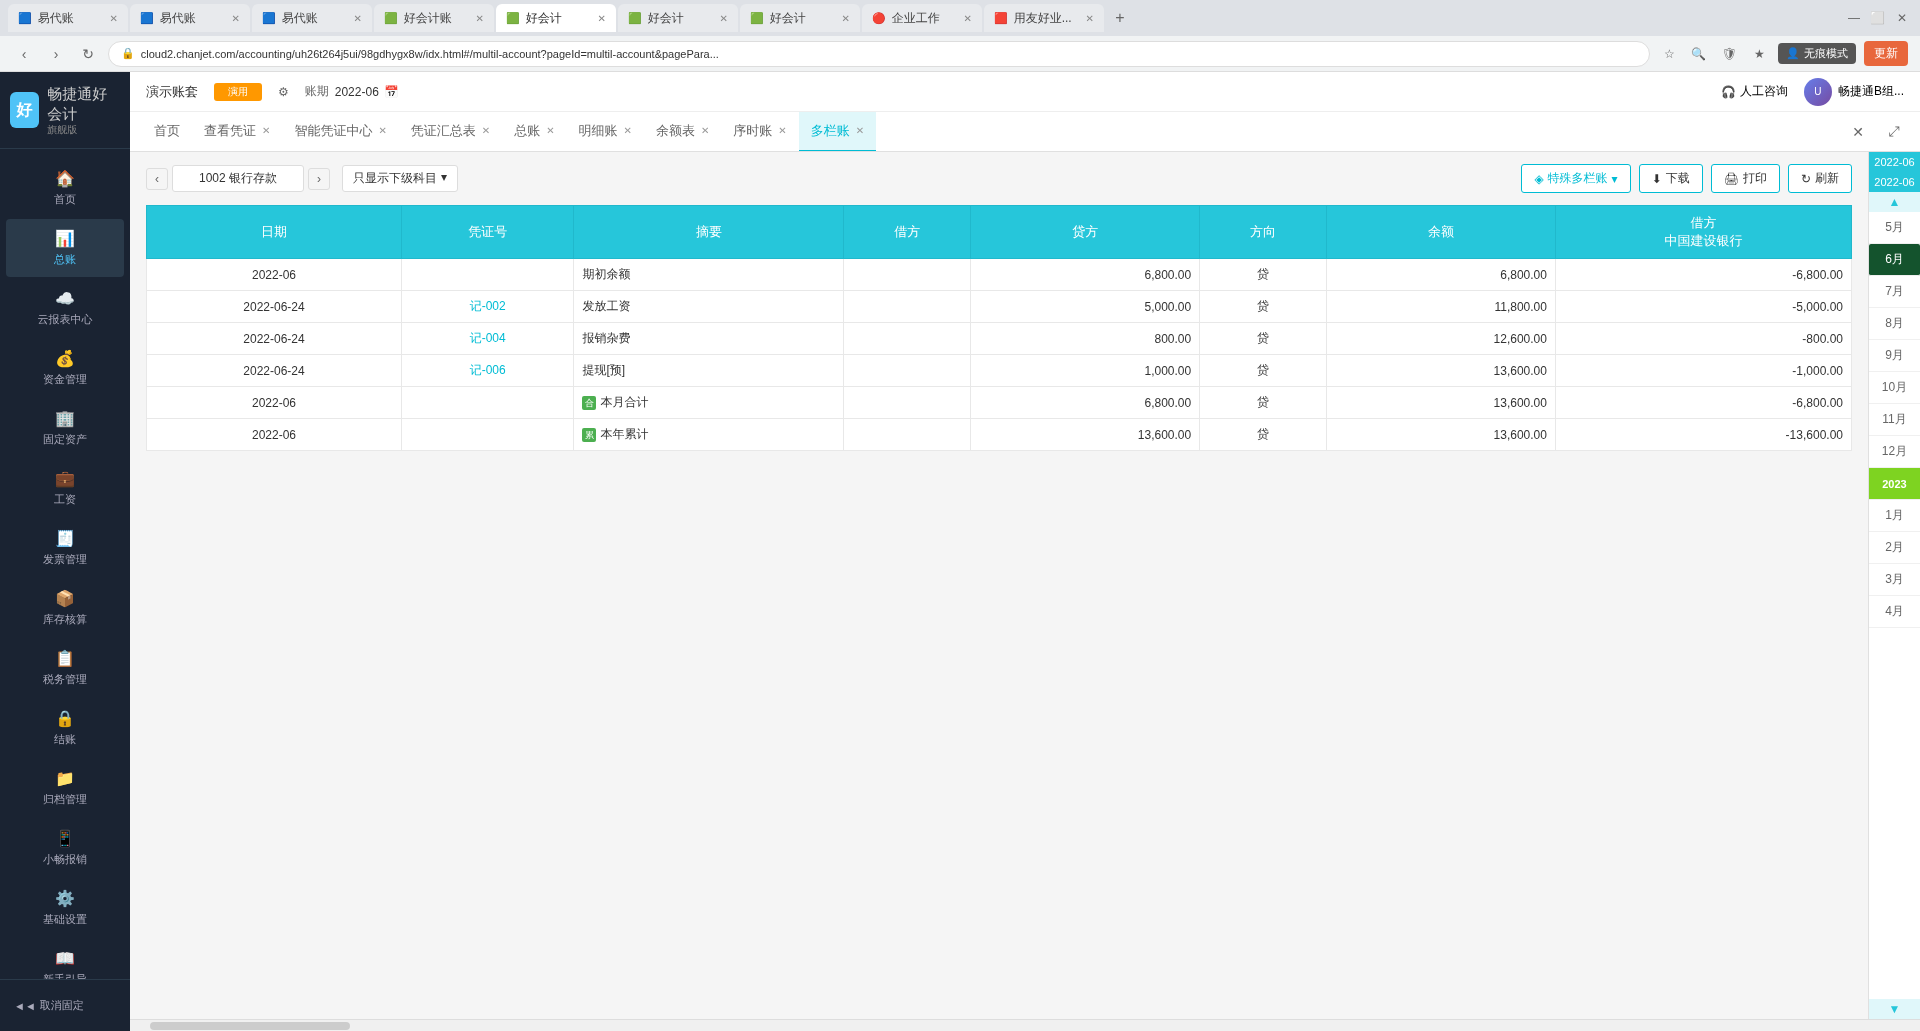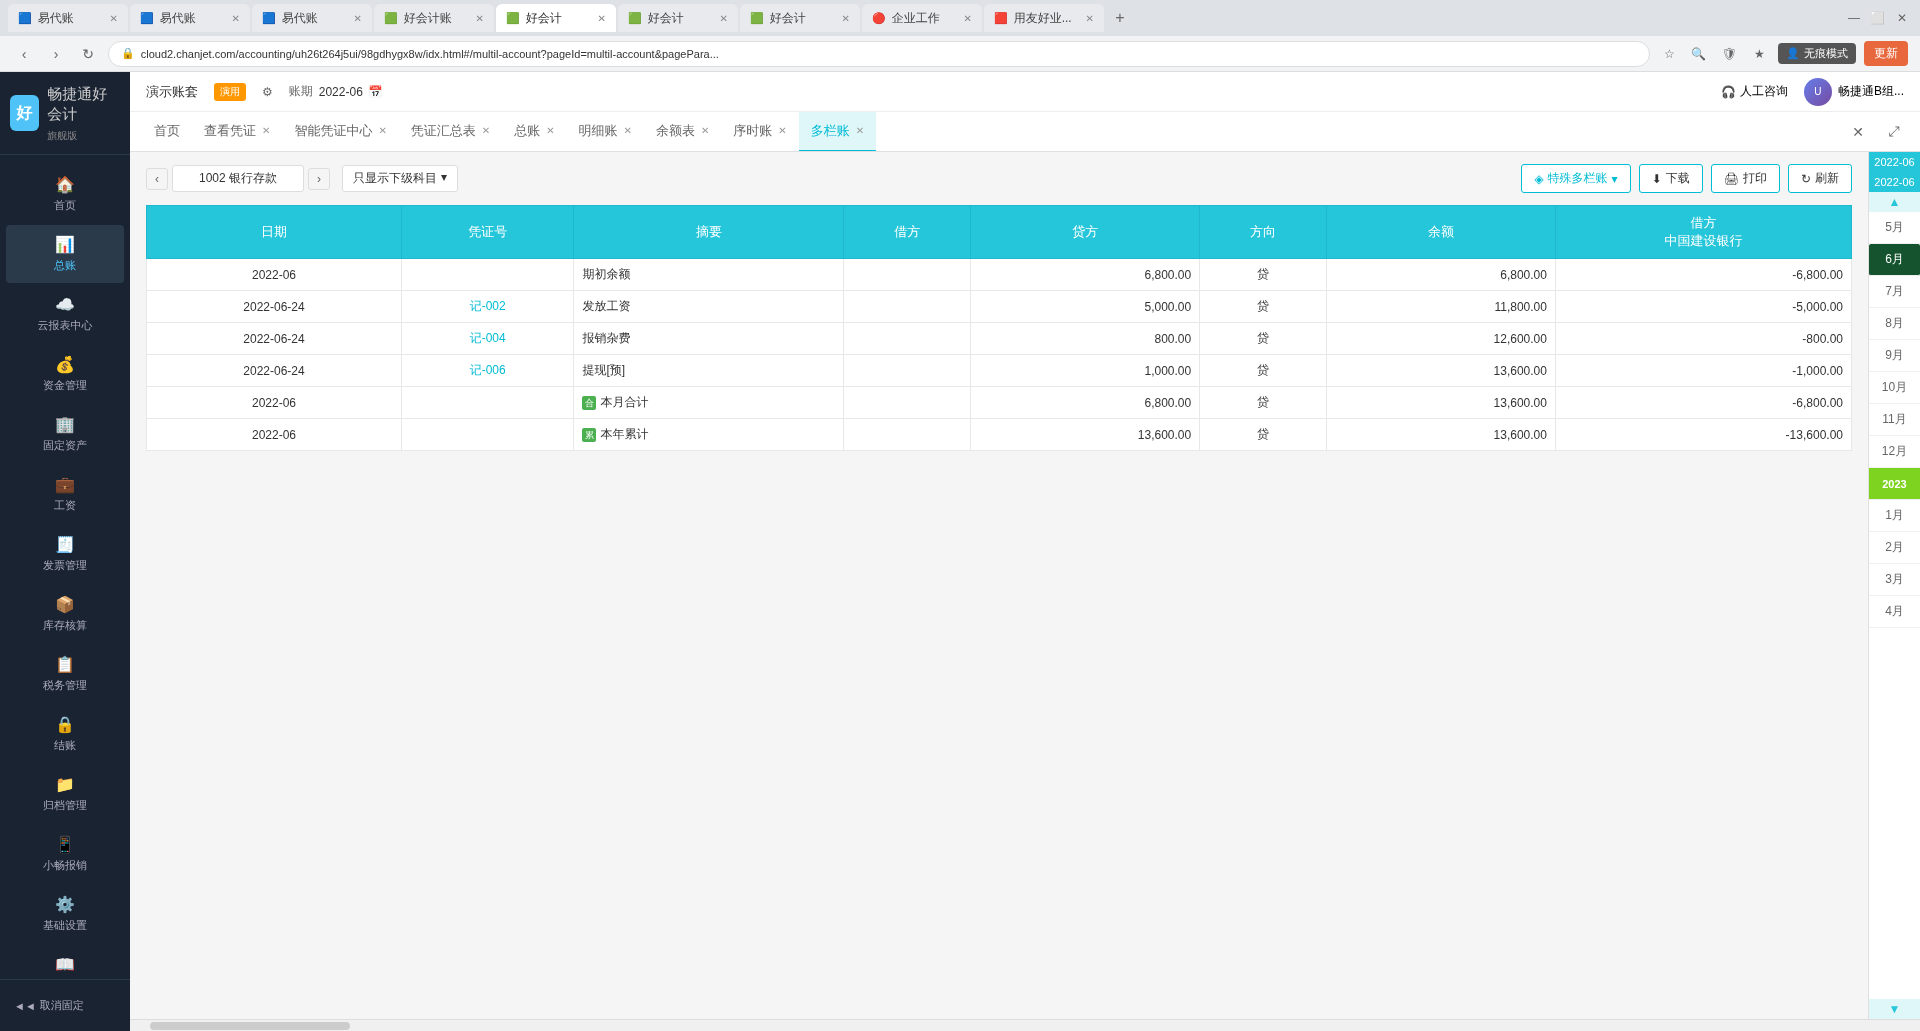--- a/index.html
+++ b/index.html
@@ -35,21 +35,21 @@
     .sidebar-item.active { background: #2a3a4a; color: #4fc3f7; }
     .sidebar-item-icon { font-size: 16px; }
     .sidebar-bottom { padding: 10px 6px; border-top: 1px solid #2a3a4a; }
     .sidebar-pin { display: flex; align-items: center; gap: 4px; padding: 8px; cursor: pointer; color: #aab; font-size: 11px; }
 
     
     .main-content { flex: 1; display: flex; flex-direction: column; background: #f5f5f5; overflow: hidden; }
 
     
     .app-header { background: #fff; padding: 0 16px; height: 40px; display: flex; align-items: center; gap: 16px; border-bottom: 1px solid #eee; flex-shrink: 0; }
-    .demo-badge { background: #ff9800; color: #fff; font-size: 10px; padding: 2px 6px; border-radius: 3px; }
+    .demo-badge { background: #ff9800; color: #fff; font-size: 10px; padding: 2px 14px; border-radius: 3px; }
     .period-info { display: flex; align-items: center; gap: 6px; font-size: 12px; color: #666; margin-left: auto; }
     .consultant-btn { display: flex; align-items: center; gap: 4px; cursor: pointer; }
     .user-info { display: flex; align-items: center; gap: 6px; cursor: pointer; }
     .user-avatar-sm { width: 28px; height: 28px; border-radius: 50%; background: linear-gradient(135deg, #667eea, #764ba2); display: flex; align-items: center; justify-content: center; color: white; font-size: 10px; }
 
     
     .tab-bar { background: #fff; display: flex; align-items: center; padding: 0 12px; border-bottom: 1px solid #e0e0e0; flex-shrink: 0; overflow-x: auto; height: 40px; }
     .page-tab { display: flex; align-items: center; gap: 4px; padding: 0 12px; height: 40px; font-size: 13px; cursor: pointer; color: #666; border-bottom: 2px solid transparent; white-space: nowrap; }
     .page-tab.active { color: #00bcd4; border-bottom: 2px solid #00bcd4; background: #e0f7fa; }
     .page-tab-close { font-size: 10px; color: #999; margin-left: 2px; }
@@ -173,21 +173,21 @@
   <div class="update-btn">更新</div>
 </div>
 
 <div class="app-container">
 
   <div class="sidebar">
     <div class="sidebar-logo">
       <div class="logo-icon">好</div>
       <div>
         <div class="logo-text">畅捷通好会计</div>
-        <div class="logo-text" style="font-size:10px;color:#888;margin-top:6px;">旗舰版</div>
+        <div class="logo-text" style="font-size:10px;color:#888;">旗舰版</div>
       </div>
     </div>
     <div class="sidebar-nav">
       <div class="sidebar-item">
         <span class="sidebar-item-icon">🏠</span>
         <span>首页</span>
       </div>
       <div class="sidebar-item active">
         <span class="sidebar-item-icon">📊</span>
         <span>总账</span>

